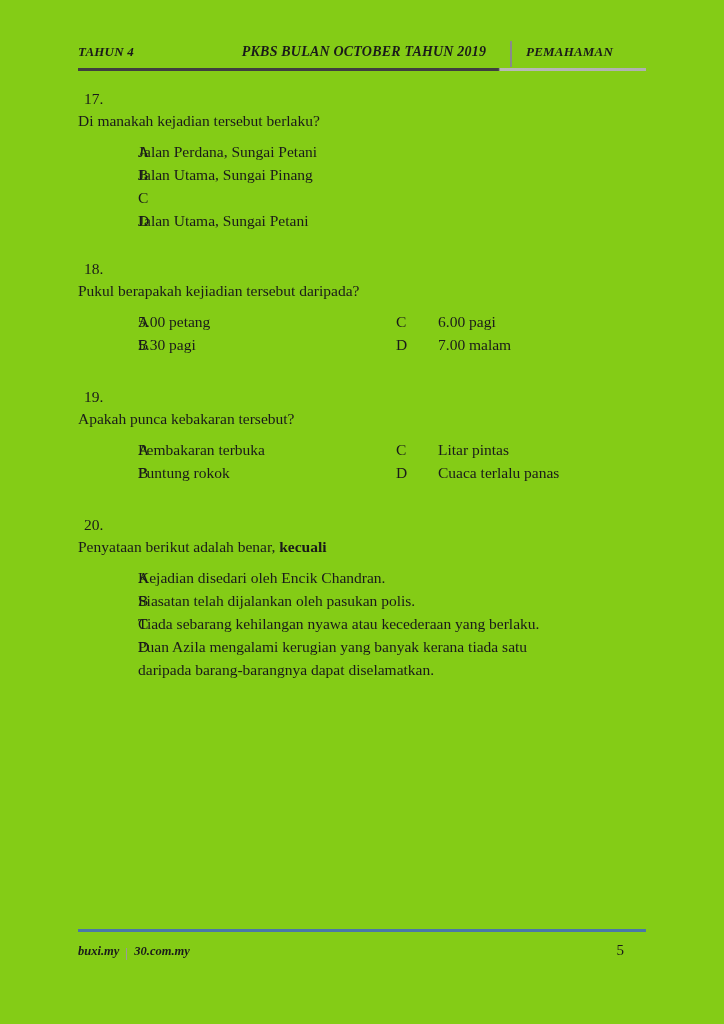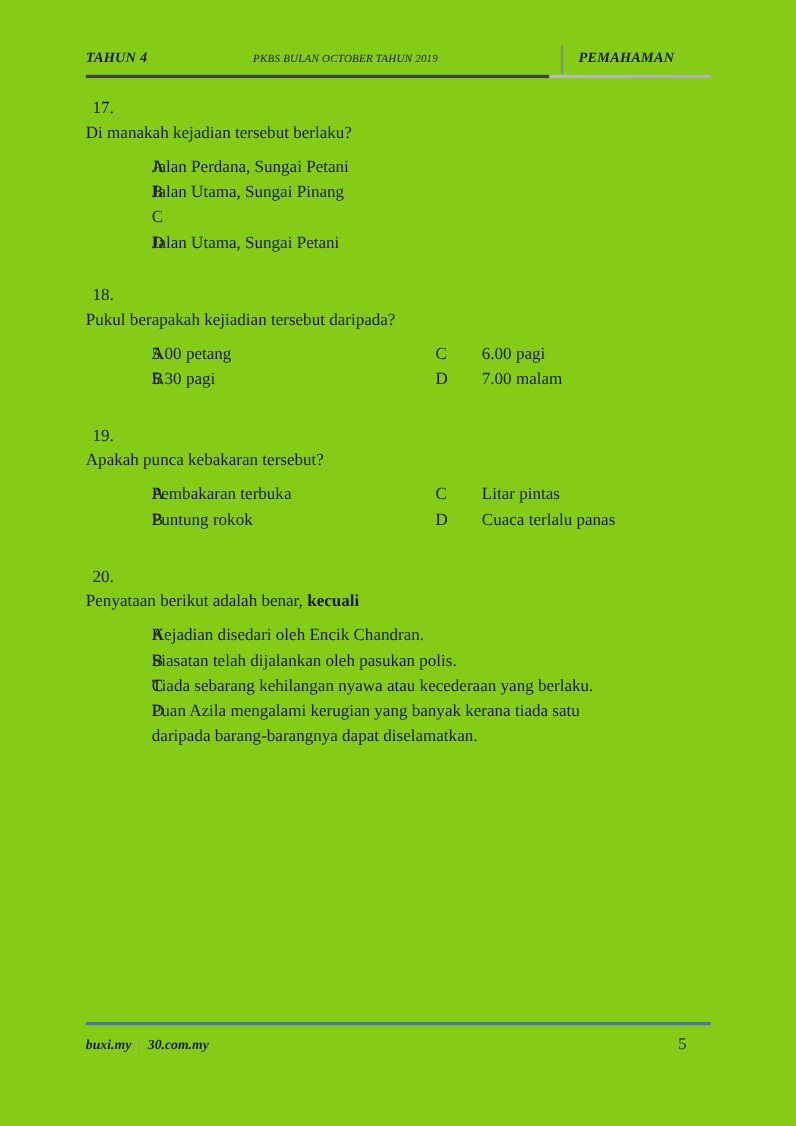--- a/index.html
+++ b/index.html
@@ -39,25 +39,25 @@
   .hdr-left {
     font-style: italic;
     font-weight: bold;
     font-size: 13px;
     letter-spacing: 0.2px;
     width: 140px;
     flex: none;
   }
   .hdr-center {
     font-style: italic;
-    font-weight: normal;
-    font-size: 10px;
+    font-weight: bold;
+    font-size: 14px;
     letter-spacing: 0.2px;
     flex: 1;
-    text-align: left;
+    text-align: center;
     padding-left: 12px;
   }
   .hdr-divider {
     position: absolute;
     left: 432px;
     top: -3px;
     width: 2px;
     height: 26px;
     background: #8a8a8a;
   }

